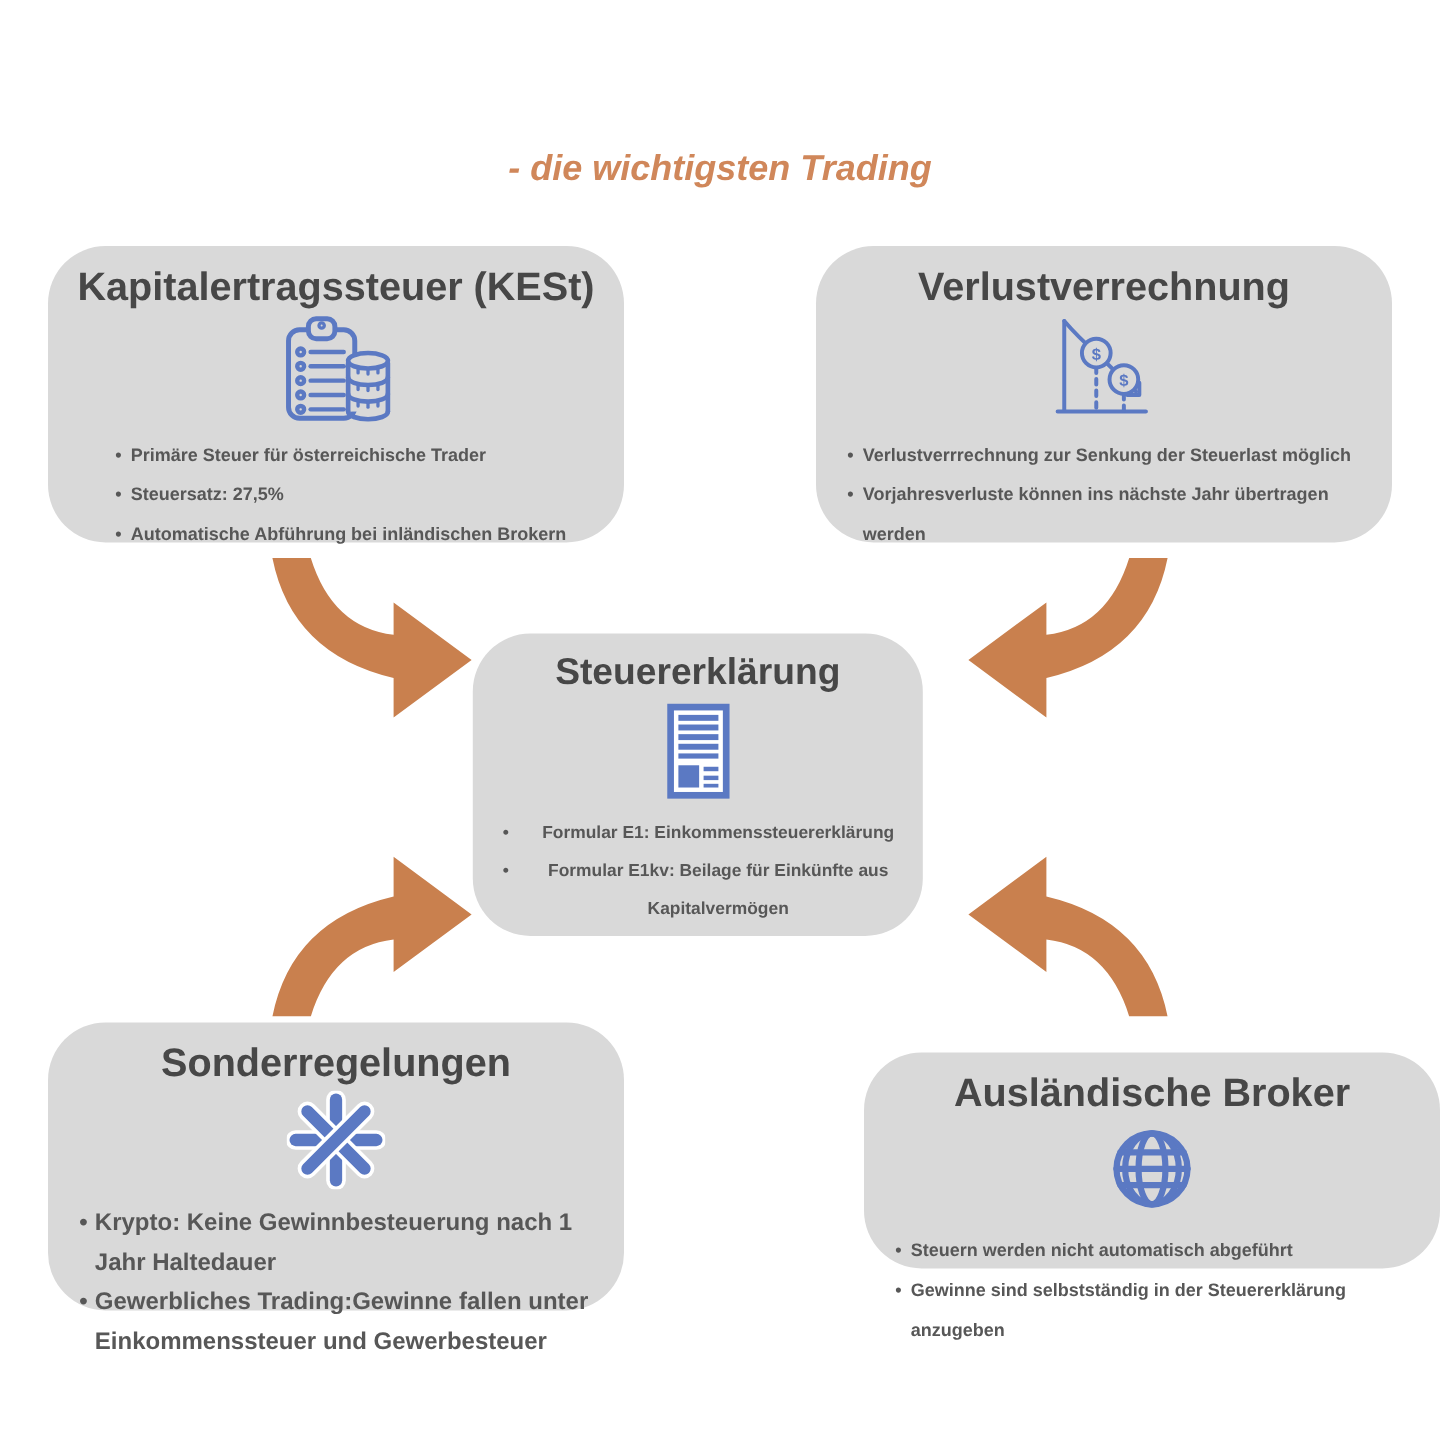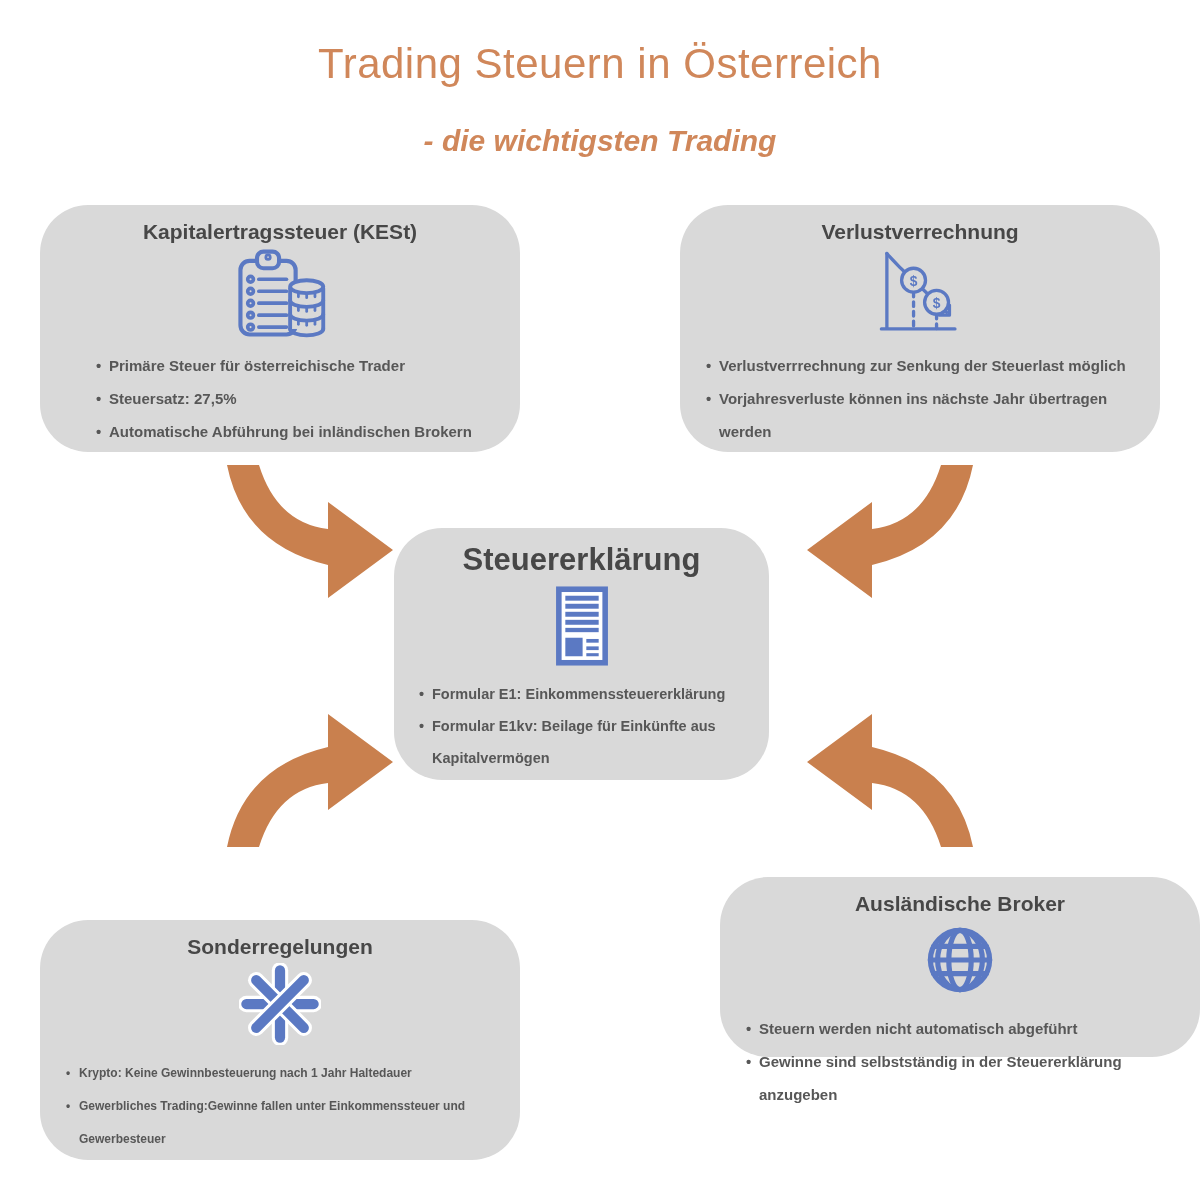--- a/index.html
+++ b/index.html
@@ -23,55 +23,54 @@
   }
   .sub-title{
     position:absolute;top:124px;left:0;width:100%;text-align:center;
     font-size:30px;font-weight:700;font-style:italic;color:var(--title-orange);margin:0;
   }
   .card{
     position:absolute;background:var(--box-gray);border-radius:48px;
   }
   .card h2{
     margin:0;padding:15px 10px 0 10px;text-align:center;
-    font-size:21px;font-weight:700;color:var(--heading-gray);
+    font-size:33px;font-weight:700;color:var(--heading-gray);
   }
   .card.center h2{font-size:31px;padding-top:14px;}
   .icon-wrap{display:flex;justify-content:center;align-items:center;margin-top:4px;}
   .card ul{
     list-style:none;margin:9px 0 0 0;padding:0 4px 0 25px;
     font-size:15px;font-weight:700;color:var(--text-gray);line-height:33px;
   }
   .card.kest ul{padding-left:55px;}
-  .card.center ul{font-size:14.5px;line-height:32px;margin-top:10px;padding-left:24px;}
-  .card.sonder ul{font-size:12px;margin-top:12px;}
+  .card.center ul{font-size:14.5px;line-height:32px;margin-top:10px;padding-left:24px;text-align:center;}
+  .card.sonder ul{font-size:20px;margin-top:12px;}
   .card.broker ul{margin-top:12px;}
   .card li{position:relative;padding-left:14px;}
   .card li::before{content:"\2022";position:absolute;left:1px;top:0;}
   .card-tl{left:40px;top:205px;width:480px;height:247px;}
   .card-tr{left:680px;top:205px;width:480px;height:247px;}
   .card-c{left:394px;top:528px;width:375px;height:252px;}
-  .card-bl{left:40px;top:920px;width:480px;height:240px;}
+  .card-bl{left:40px;top:852px;width:480px;height:240px;}
   .card-br{left:680px;top:877px;width:480px;height:180px;margin-left:40px;}
   .arrow{position:absolute;width:170px;height:135px;}
   .arrow svg{display:block;width:100%;height:100%;}
   .arrow-tl{left:225px;top:465px;}
   .arrow-tr{left:805px;top:465px;transform:scaleX(-1);}
   .arrow-bl{left:225px;top:712px;transform:scaleY(-1);}
   .arrow-br{left:805px;top:712px;transform:scale(-1,-1);}
   .st{stroke:var(--icon-blue);fill:none;stroke-linecap:round;stroke-linejoin:round;}
   .fillg{fill:var(--box-gray);}
   .fillb{fill:var(--icon-blue);}
 </style>
 </head>
 <body>
 
 <div class="canvas">
 
-  <h1 class="main-title">Trading Steuern in Österreich</h1>
   <div class="sub-title">- die wichtigsten Trading</div>
 
   <div class="card kest card-tl">
     <h2>Kapitalertragssteuer (KESt)</h2>
     <div class="icon-wrap">
       <svg width="106" height="92" viewBox="0 0 110 100">
         <rect class="st" x="12" y="14" width="60" height="80" rx="10" stroke-width="4.5"></rect>
         <rect class="st fillg" x="30" y="4" width="24" height="18" rx="7" stroke-width="4.5"></rect>
         <circle class="st" cx="42" cy="10" r="2.4" stroke-width="3"></circle>
         <g stroke-width="4">

